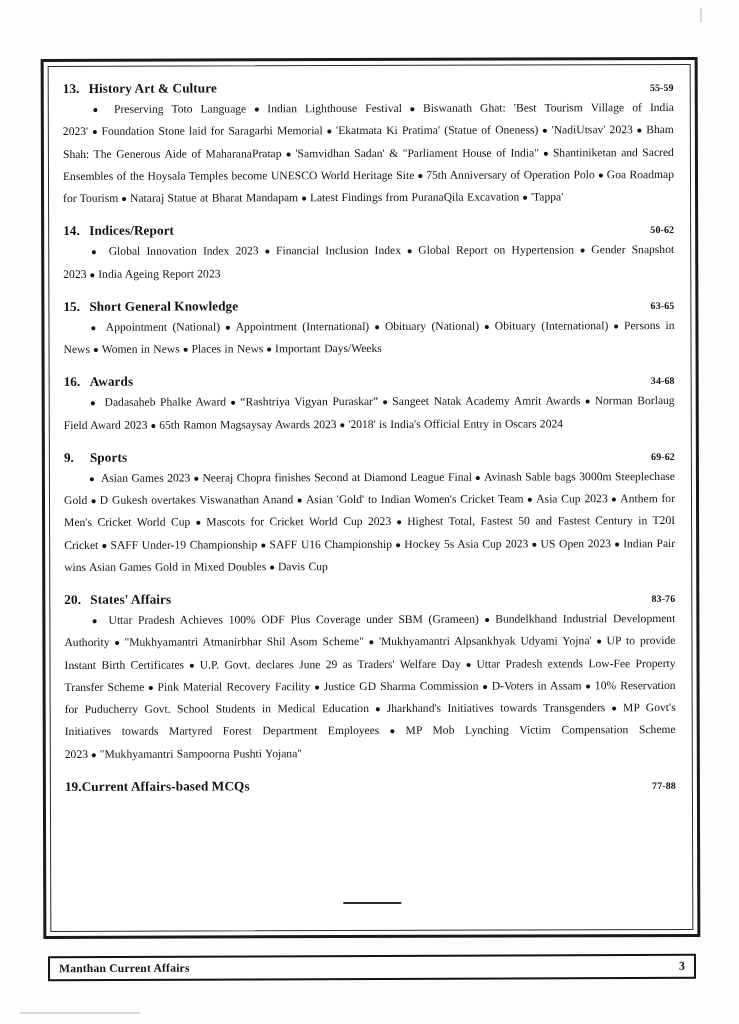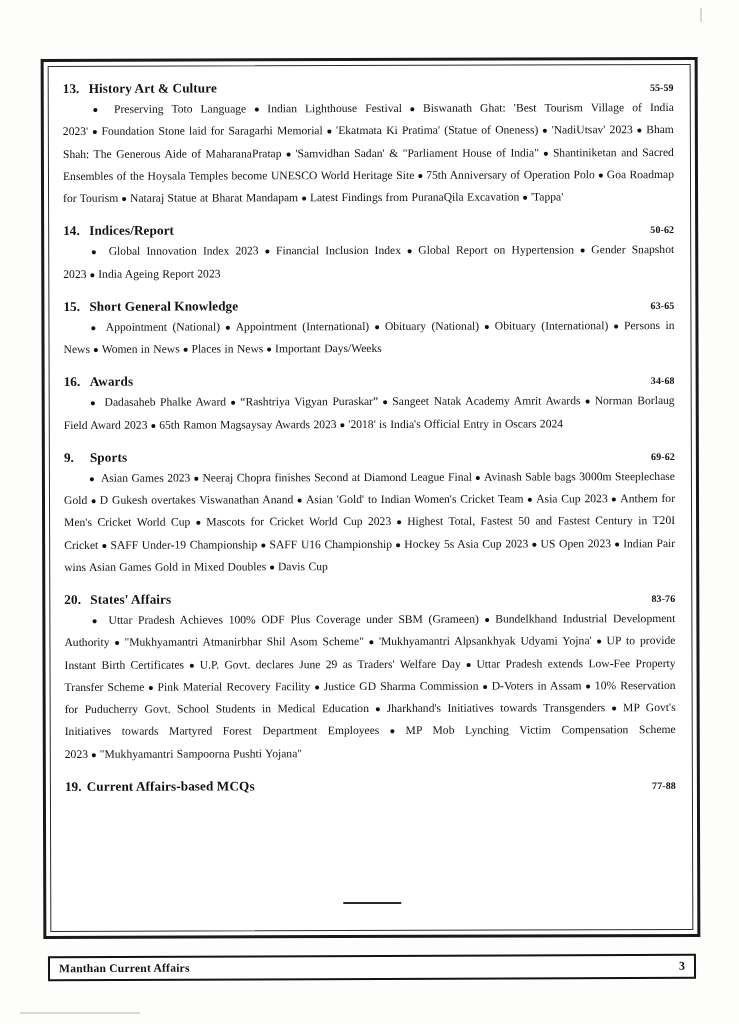--- a/index.html
+++ b/index.html
@@ -63,21 +63,20 @@
   .section-pages {
     flex: 0 0 auto;
     font-weight: bold;
     font-size: 10px;
     padding-left: 10px;
   }
   
   .section-head.compact .section-num {
     width: auto;
     flex: 0 0 auto;
-    margin-right: 5px;
   }
 
   .section-items {
     font-size: 11.6px;
     line-height: 1.92;
     text-align: justify;
     text-justify: inter-word;
     padding-left: 0;
     margin: 0;
     word-spacing: .5px;

